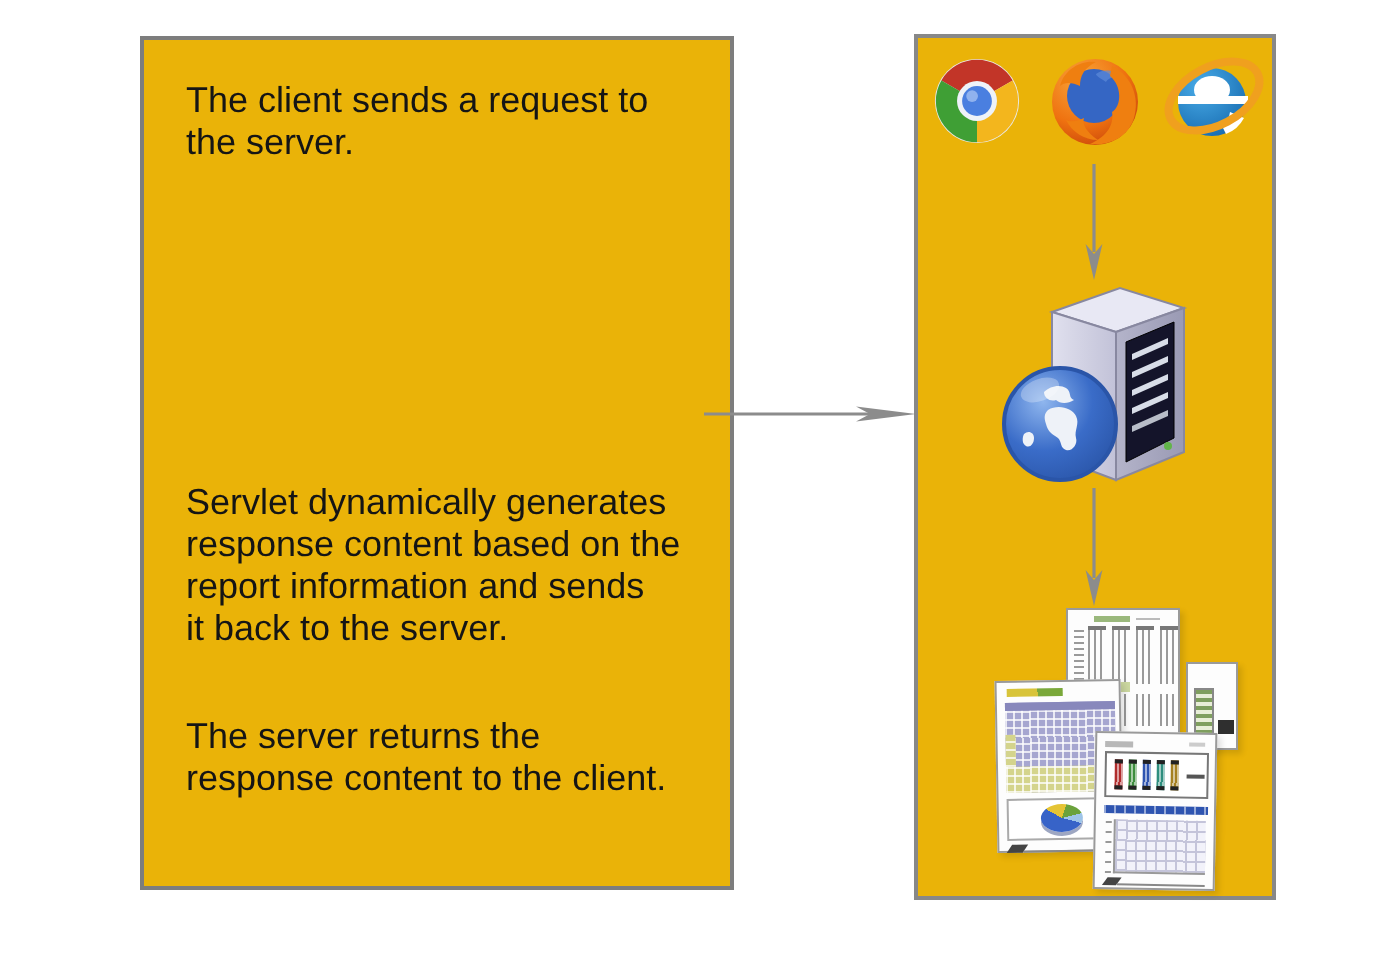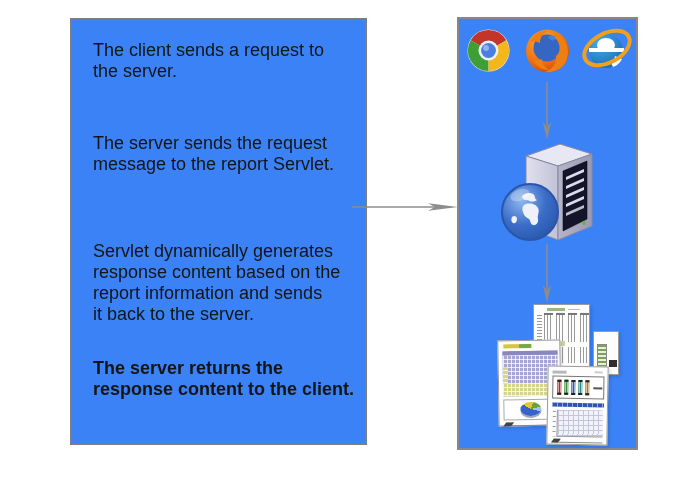--- a/index.html
+++ b/index.html
@@ -1,25 +1,25 @@
 <!DOCTYPE html>
 <html><head>
 <meta charset="utf-8">
 <style>
   html,body{margin:0;padding:0;background:#ffffff;}
   body{width:700px;height:477px;overflow:hidden;font-family:"Liberation Sans",sans-serif;}
   .canvas{position:relative;width:700px;height:477px;background:#fff;}
 
-  .panel{position:absolute;background:#3b82f6;border:2px solid #7d7d7d;box-sizing:border-box;padding-left:15px;}
+  .panel{position:absolute;background:#eab308;border:2px solid #7d7d7d;box-sizing:border-box;padding-left:15px;}
   .steps-panel{left:70px;top:18px;width:297px;height:427px;}
   .flow-panel{left:457px;top:17px;width:181px;height:433px;border-color:#888;}
 
   .step{position:absolute;margin:0;left:21px;width:262px;
         font-size:18px;line-height:21px;color:#151515;white-space:pre-line;letter-spacing:0;}
-  .s1{top:20px;} .s2{top:113px;} .s3{top:221px;} .s4{top:338px;font-weight:bold;}
+  .s1{top:20px;} .s2{top:113px;} .s3{top:221px;} .s4{top:338px;}
 
   .h-arrow{position:absolute;left:352px;top:200px;}
   .h-arrow line{stroke:#8c8c8c;stroke-width:1.6;}
   .h-arrow polygon{fill:#8c8c8c;}
 
   .flow-panel > *{position:absolute;}
   .browser{display:block;}
   .chrome{left:6px;top:8px;}
   .firefox{left:64px;top:7px;}
   .ie{left:121px;top:5px;}
@@ -103,22 +103,20 @@
   .rf-signline{left:11px;top:75px;width:44px;height:1px;background:#888;}
 </style>
 </head>
 <body>
 
 <div class="canvas">
 
   <div class="panel steps-panel">
     <p class="step s1">The client sends a request to
 the server.</p>
-    <p class="step s2">The server sends the request
-message to the report Servlet.</p>
     <p class="step s3">Servlet dynamically generates
 response content based on the
 report information and sends
 it back to the server.</p>
     <p class="step s4">The server returns the
 response content to the client.</p>
   </div>
 
   <svg class="h-arrow" width="108" height="14" viewBox="0 0 108 14">
     <line x1="0" y1="7" x2="98" y2="7"></line>

